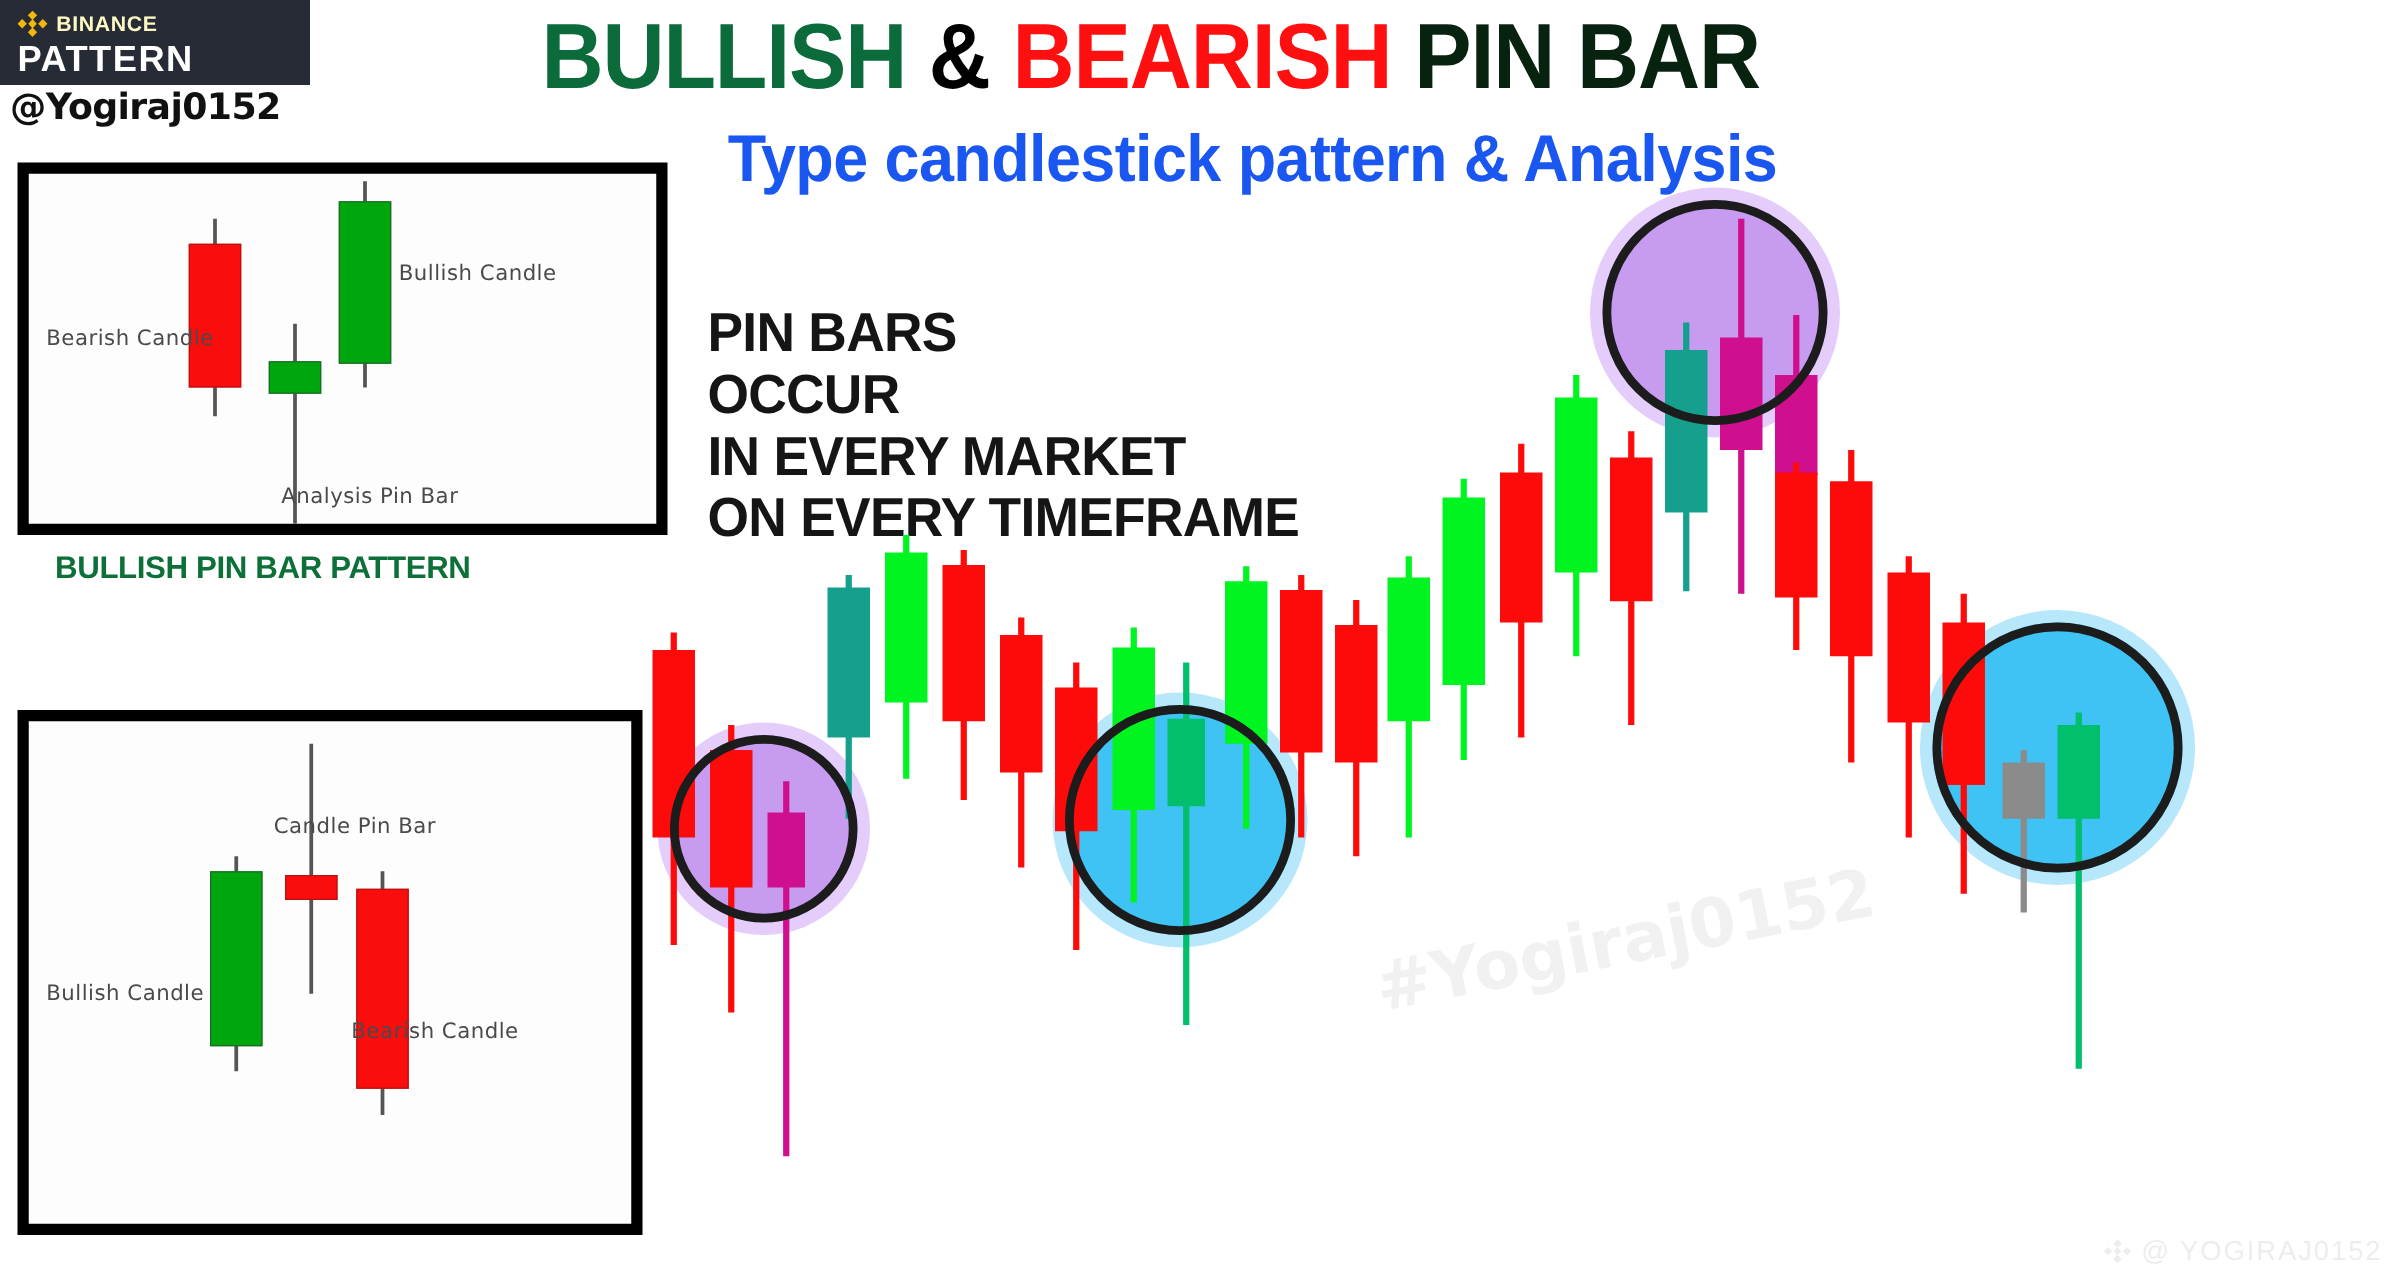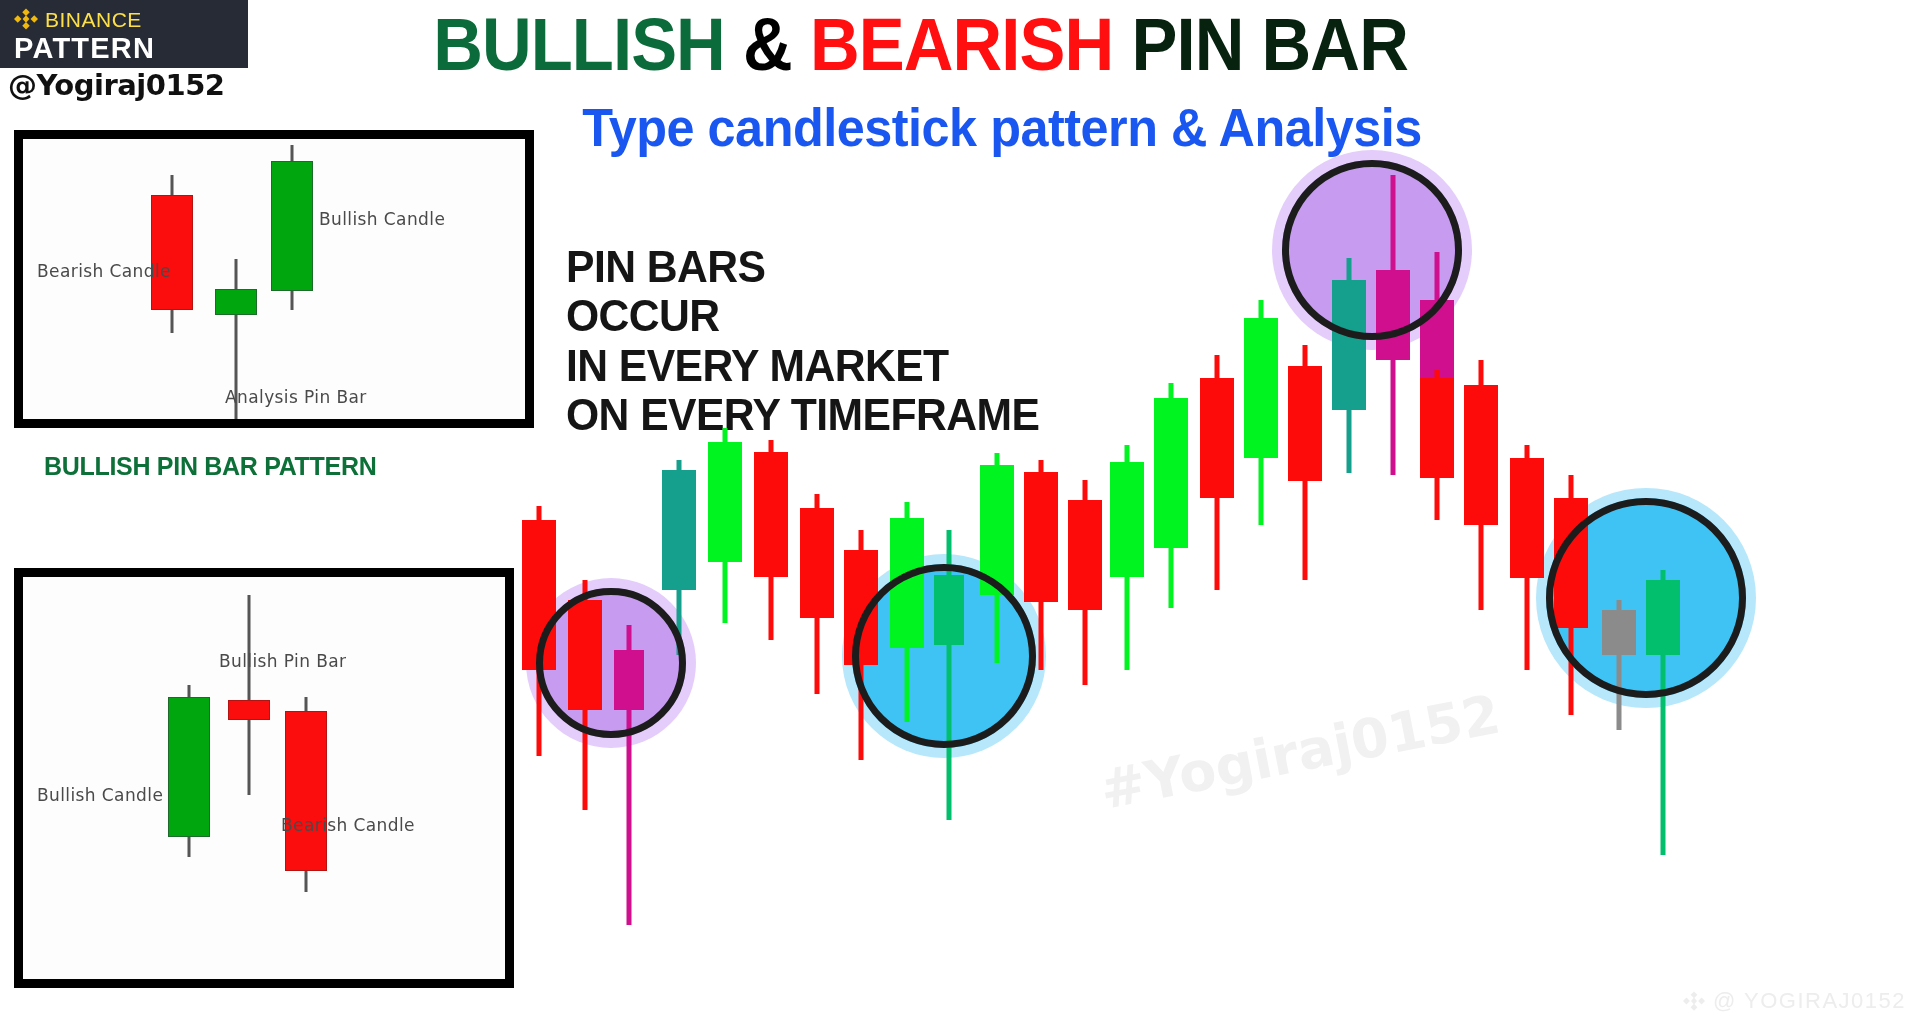--- a/index.html
+++ b/index.html
@@ -15,21 +15,21 @@
   
   .binance-badge{
     position:absolute;left:0;top:0;width:248px;height:68px;
     background:#262b35;
     display:flex;flex-direction:column;justify-content:center;
     box-sizing:border-box;padding:4px 0 4px 14px;
   }
   .binance-row{display:flex;align-items:center;gap:7px;height:27px;}
   .binance-diamond{width:24px;height:24px;position:relative;flex:0 0 24px;}
   .binance-word{
-    color:#fde047;font-size:21px;font-weight:normal;letter-spacing:.5px;
+    color:#fef9c3;font-size:17px;font-weight:bold;letter-spacing:.5px;
     font-family:"Liberation Sans", sans-serif;line-height:1;
   }
   .square-word{
     color:#ffffff;font-size:29px;font-weight:bold;letter-spacing:1.2px;
     line-height:1;margin-top:1px;font-family:"Liberation Sans", sans-serif;
   }
   .handle-top{
     position:absolute;left:8px;top:68px;
     font-size:29px;font-weight:bold;color:#111;
     font-family:"DejaVu Sans", sans-serif;letter-spacing:-0.5px;
@@ -65,21 +65,21 @@
   #bearish-box{left:14px;top:568px;width:500px;height:420px;}
   .pb-canvas{position:absolute;left:0;top:0;right:0;bottom:0;}
   .pb-label{
     position:absolute;font-size:17px;color:#4a4a4a;
     font-family:"DejaVu Sans", sans-serif;white-space:nowrap;letter-spacing:.4px;
   }
   .pb-title{
     position:absolute;font-size:25px;font-weight:bold;white-space:nowrap;
     font-family:"Liberation Sans", sans-serif;letter-spacing:-0.3px;
   }
-  #bullish-title{left:44px;top:452px;color:#0d7038;}
+  #bullish-title{left:44px;top:440px;color:#0d7038;}
   #bearish-title{left:26px;top:946px;color:#fc1111;}
 
   
   .cd{position:absolute;}
   .cd .wick{position:absolute;left:50%;transform:translateX(-50%);width:3px;background:#555;}
   .cd .body{position:absolute;left:0;width:100%;box-sizing:border-box;}
   .body.up{background:#00a60e;border:1px solid #1d6b2a;}
   .body.dn{background:#fb0d0d;border:1px solid #b51212;}
 
   
@@ -196,21 +196,21 @@
         </div>
         <div class="cd" style="left: 205px; top: 0px; width: 42px; height: 100%;">
           <div class="wick" style="top: 18px; height: 200px;"></div>
           <div class="body dn" style="top: 123px; height: 20px;"></div>
         </div>
         <div class="cd" style="left: 262px; top: 0px; width: 42px; height: 100%;">
           <div class="wick" style="top: 120px; height: 195px;"></div>
           <div class="body dn" style="top: 134px; height: 160px;"></div>
         </div>
       </div>
-    <span class="pb-label" style="left:196px;top:74px;">Bullish Pin Bar</span>
+    <span class="pb-label" style="left:196px;top:74px;">Candle Pin Bar</span>
     <span class="pb-label" style="left:14px;top:208px;">Bullish Candle</span>
     <span class="pb-label" style="left:258px;top:238px;">Bearish Candle</span>
   </div>
 
   <div class="chart" id="main-chart">
       <div class="hl-glow hl-purple-glow" style="left: 16px; top: 408px; height: 170px; width: 170px;"></div>
       <div class="hl-glow hl-purple" style="left: 26px; top: 418px; height: 150px; width: 150px;"></div>
       <div class="hl-glow hl-blue-glow" style="left: 332px; top: 384px; height: 204px; width: 204px;"></div>
       <div class="hl-glow hl-blue" style="left: 342px; top: 394px; height: 184px; width: 184px;"></div>
       <div class="hl-glow hl-purple-glow" style="left: 762px; top: -20px; height: 200px; width: 200px;"></div>

